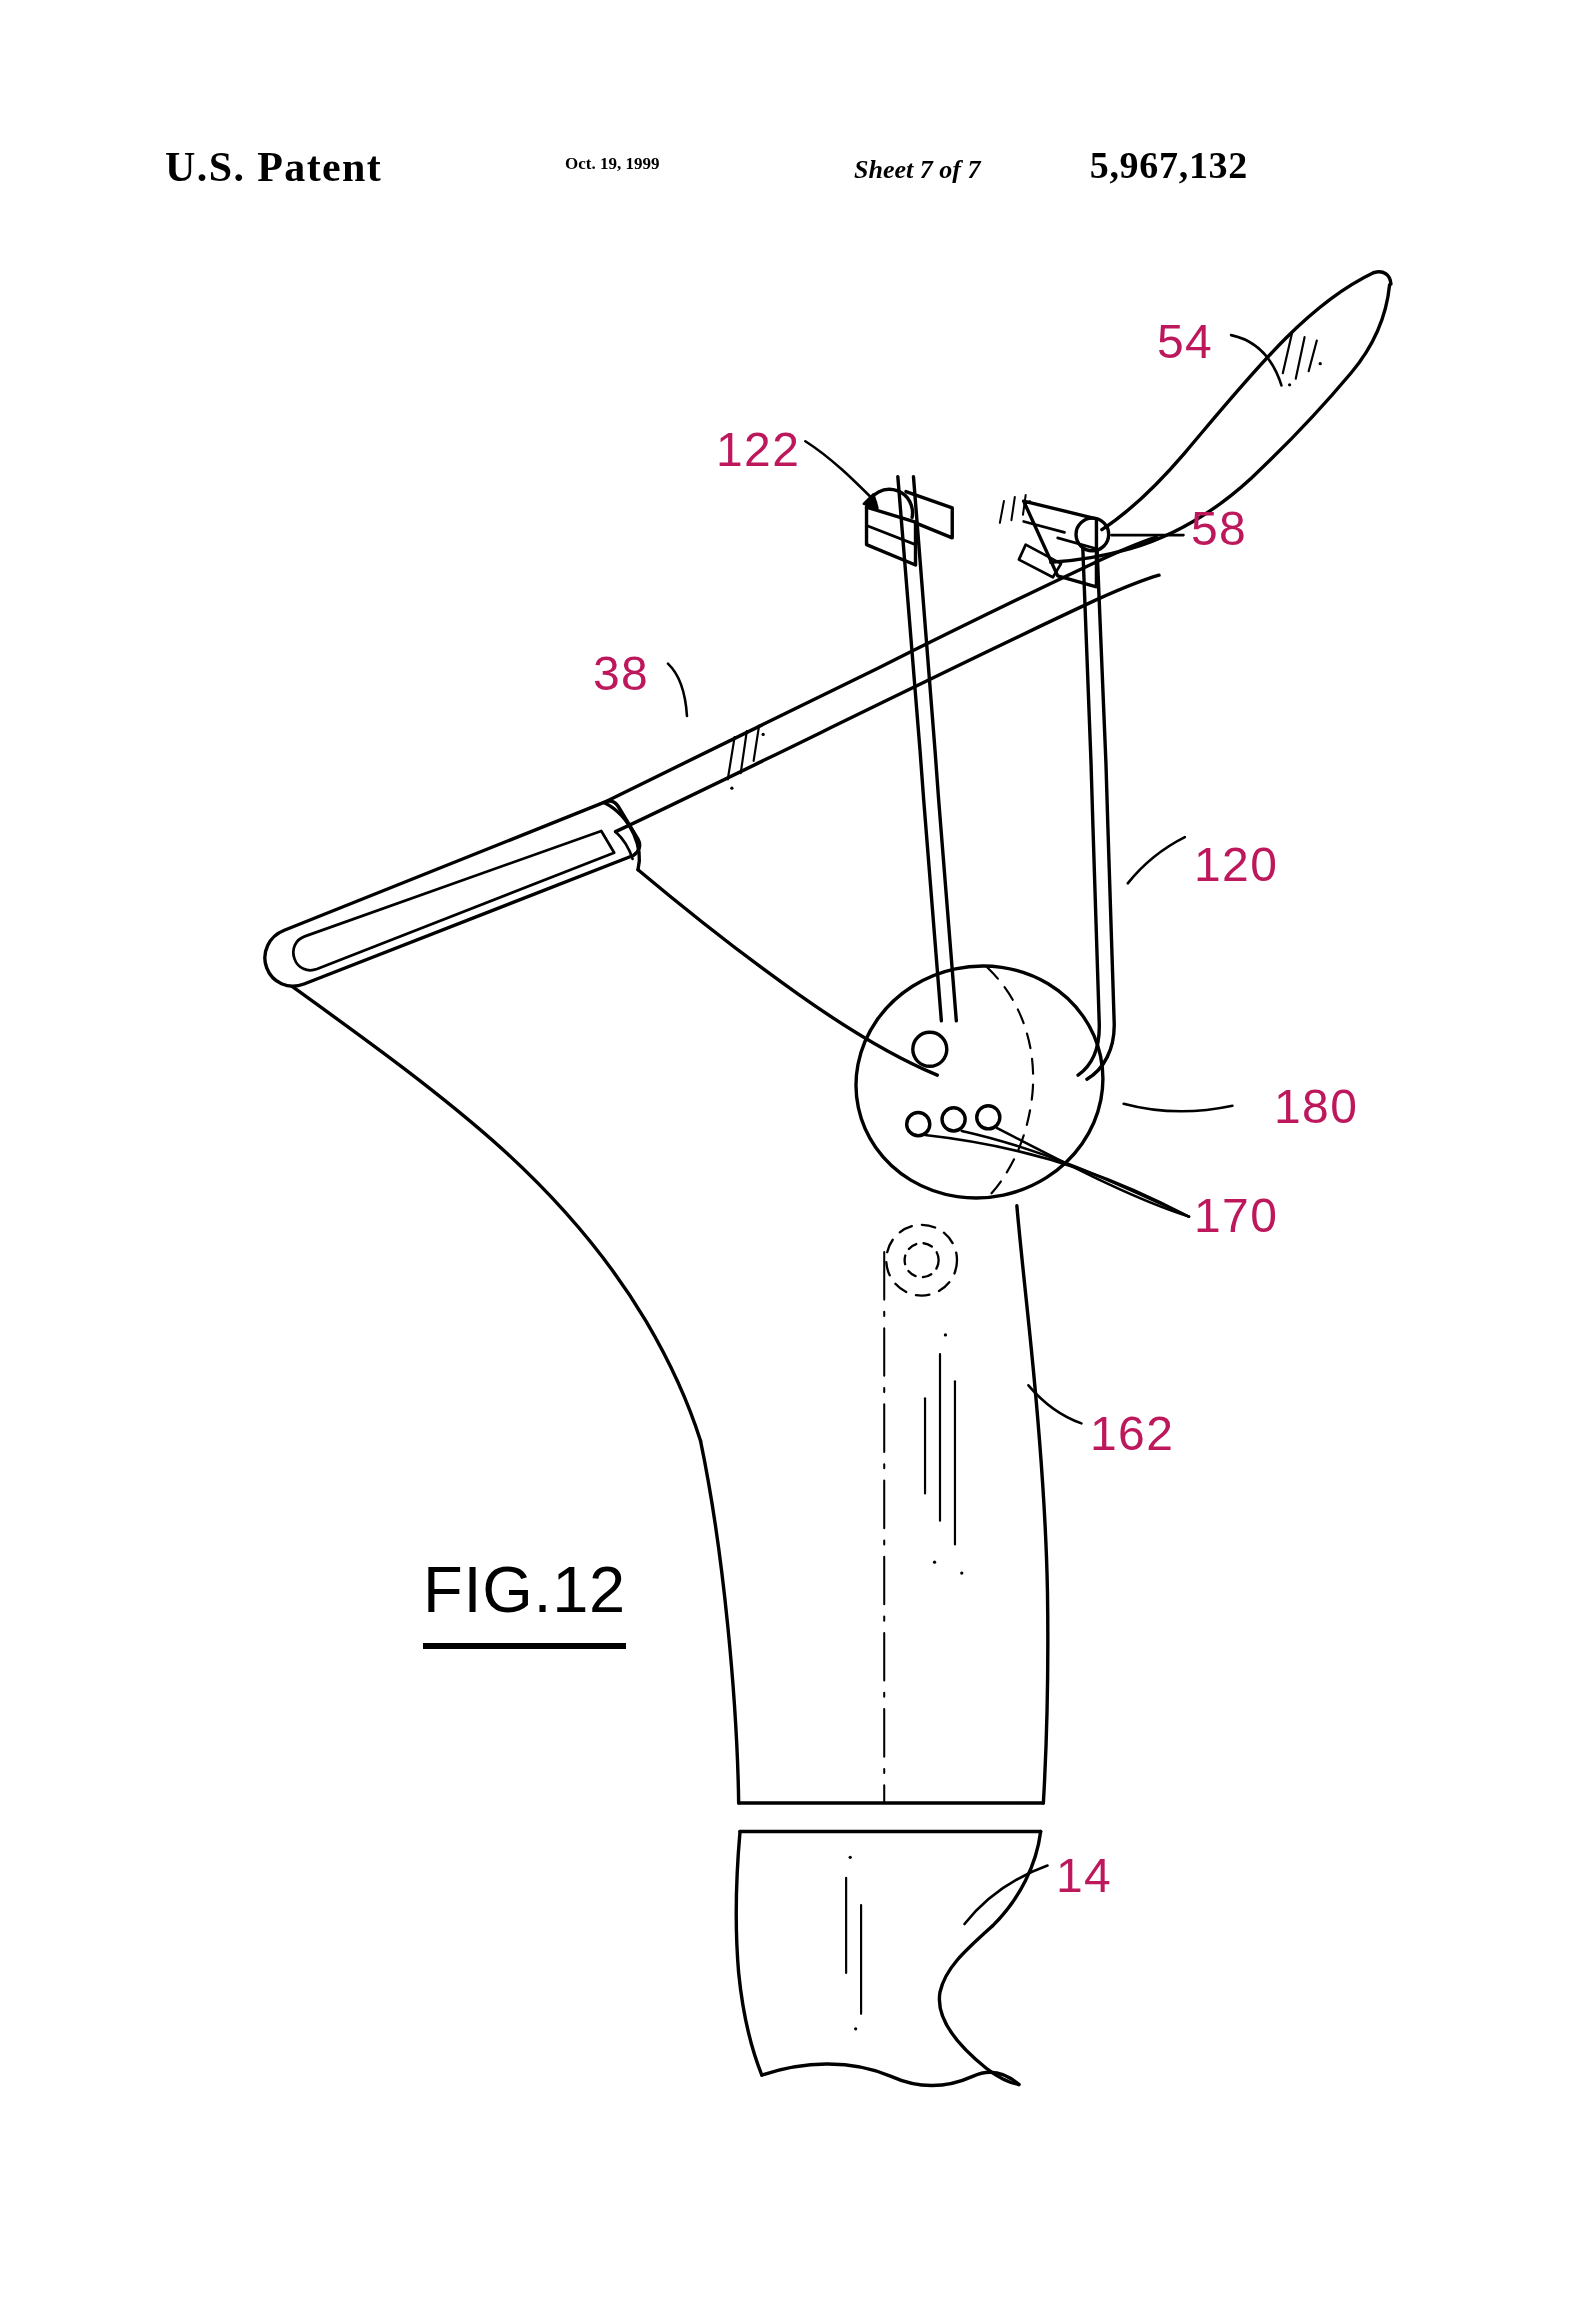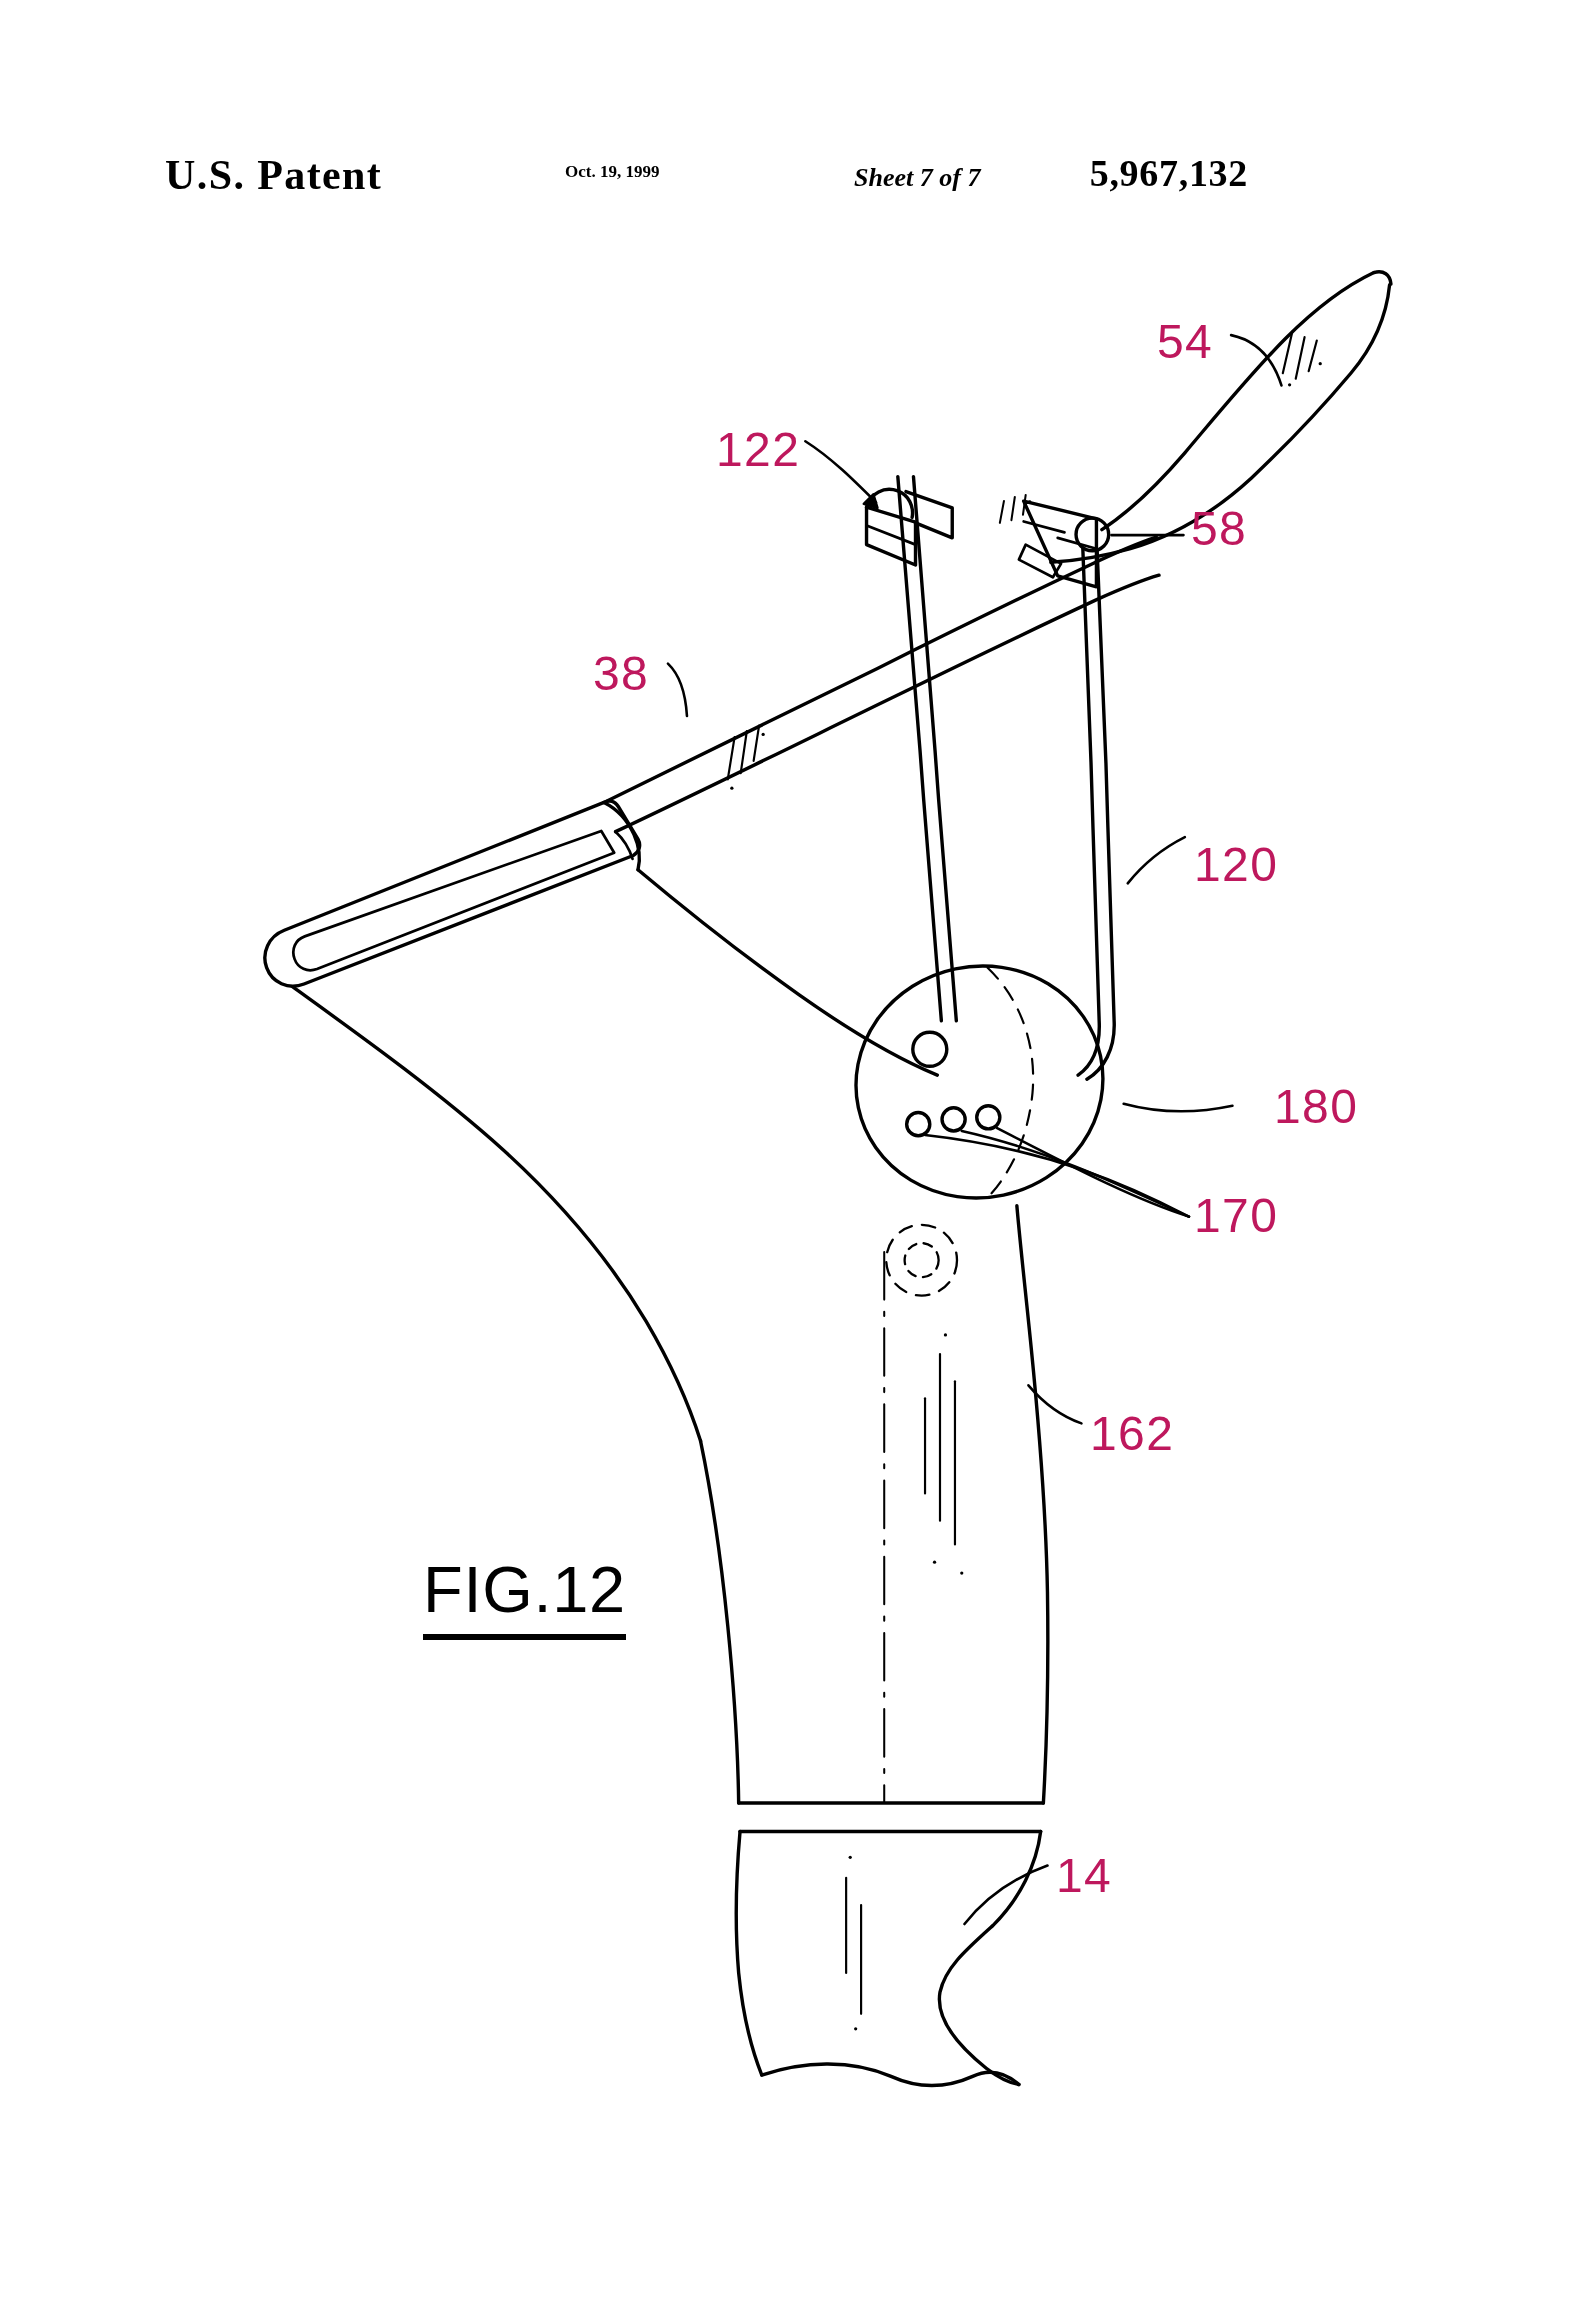--- a/index.html
+++ b/index.html
@@ -17,21 +17,20 @@
     color: #000000;
   }
 
   
   .patent-header {
     position: absolute;
     top: 143px;
     left: 0;
     width: 1394px;
     height: 61px;
-    margin-top: 8px;
   }
   .hdr-office {
     position: absolute;
     left: 165px;
     top: 0;
     font-family: "Liberation Serif", serif;
     font-weight: bold;
     font-size: 42px;
     letter-spacing: 1.4px;
     white-space: nowrap;
@@ -96,21 +95,21 @@
   .fig-caption {
     position: absolute;
     left: 423px;
     top: 1557px;
     font-family: "Liberation Sans", sans-serif;
     font-size: 65px;
     letter-spacing: 0.7px;
     line-height: 1;
     white-space: nowrap;
     border-bottom: 6.1px solid #000;
-    padding-bottom: 12px;
+    padding-bottom: 21px;
   }
 </style>
 </head>
 <body>
 
 <div class="patent-header">
   <div class="hdr-office">U.S. Patent</div>
   <div class="hdr-date">Oct. 19, 1999</div>
   <div class="hdr-sheet">Sheet 7 of 7</div>
   <div class="hdr-number">5,967,132</div>

